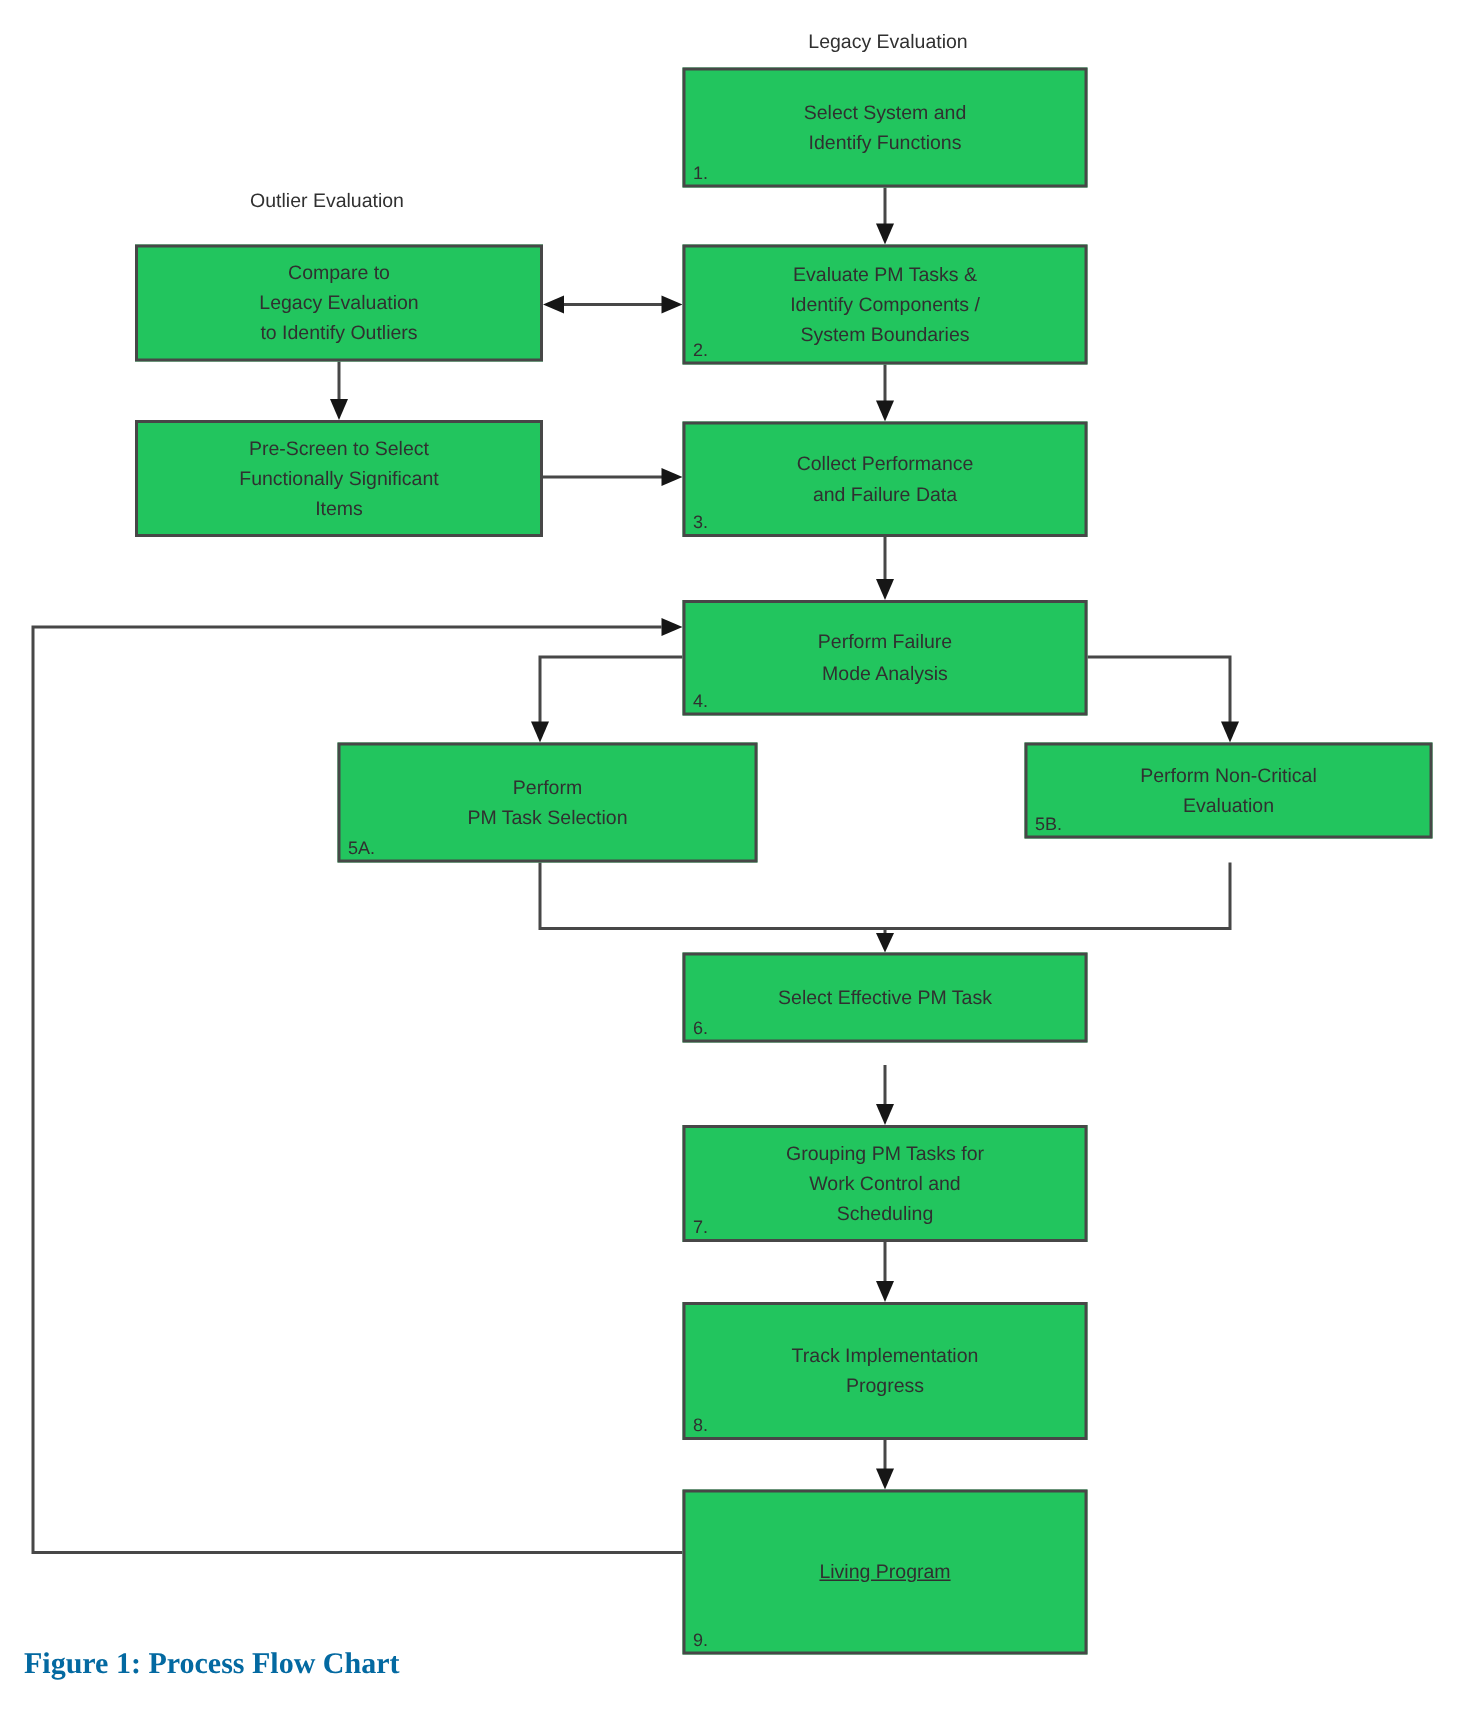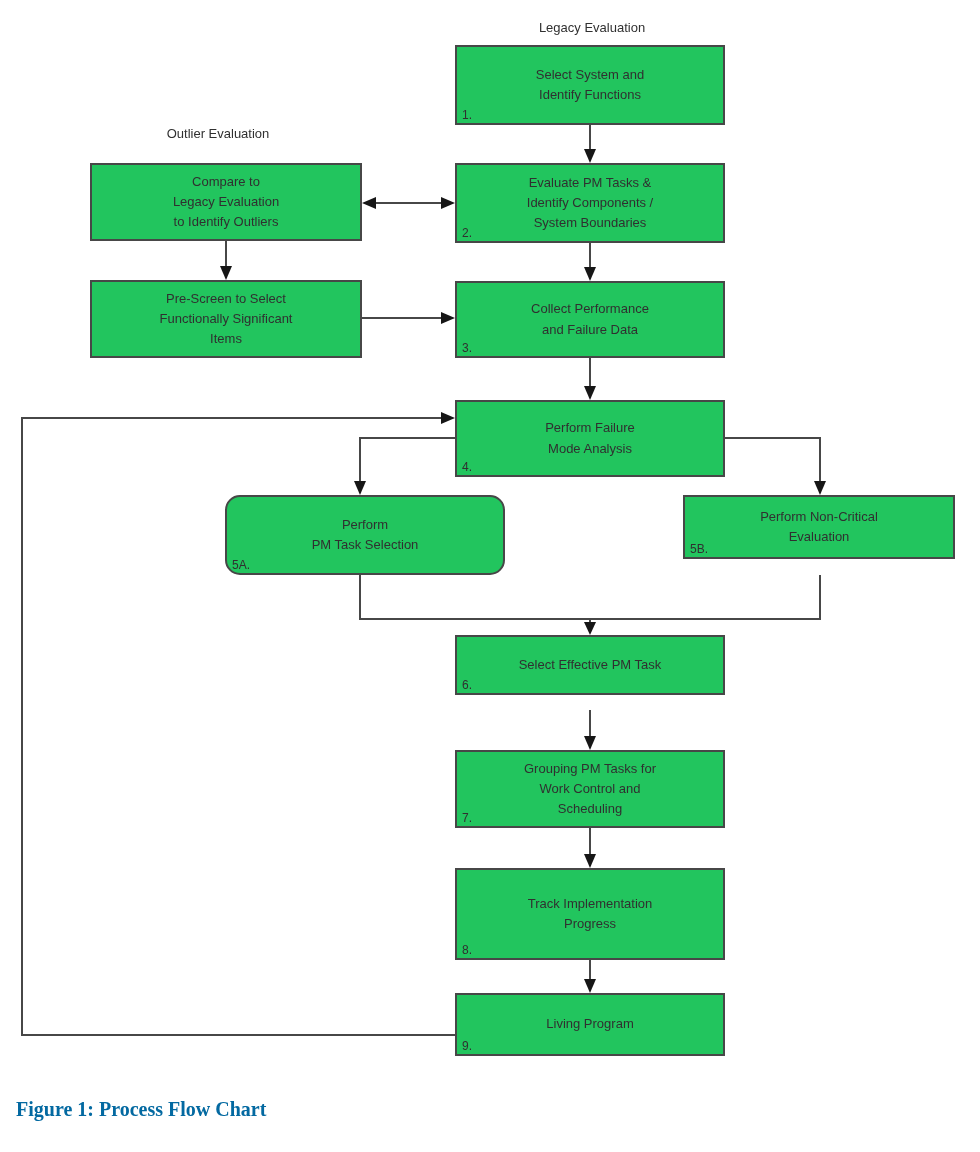--- a/index.html
+++ b/index.html
@@ -180,21 +180,21 @@
 and Failure Data</span>
     <span class="box-num">3.</span>
   </div>
 
   <div class="box" style="left:455px; top:400px; width:270px; height:77px;">
     <span class="box-text">Perform Failure
 Mode Analysis</span>
     <span class="box-num">4.</span>
   </div>
 
-  <div class="box" style="left:225px; top:495px; width:280px; height:80px;border-radius:15px;">
+  <div class="box" style="left:225px; top:495px; width:280px; height:80px;">
     <span class="box-text">Perform
 PM Task Selection</span>
     <span class="box-num">5A.</span>
   </div>
 
   <div class="box" style="left:683px; top:495px; width:272px; height:64px;">
     <span class="box-text">Perform Non-Critical
 Evaluation</span>
     <span class="box-num">5B.</span>
   </div>
@@ -210,20 +210,20 @@
 Scheduling</span>
     <span class="box-num">7.</span>
   </div>
 
   <div class="box" style="left:455px; top:868px; width:270px; height:92px;">
     <span class="box-text">Track Implementation
 Progress</span>
     <span class="box-num">8.</span>
   </div>
 
-  <div class="box" style="left:455px; top:993px; width:270px; height:63px;">
+  <div class="box" style="left:455px; top:993px; width:270px; height:110px;text-decoration:underline;">
     <span class="box-text">Living Program</span>
     <span class="box-num">9.</span>
   </div>
 
   <div class="caption">Figure 1: Process Flow Chart</div>
 
 </div>
 
 </body></html>

